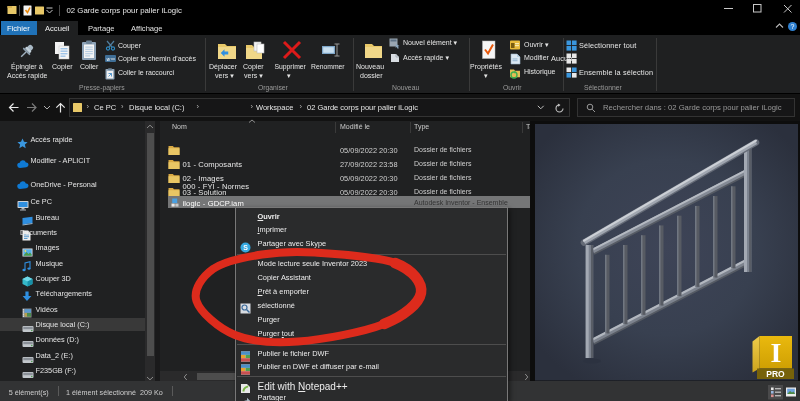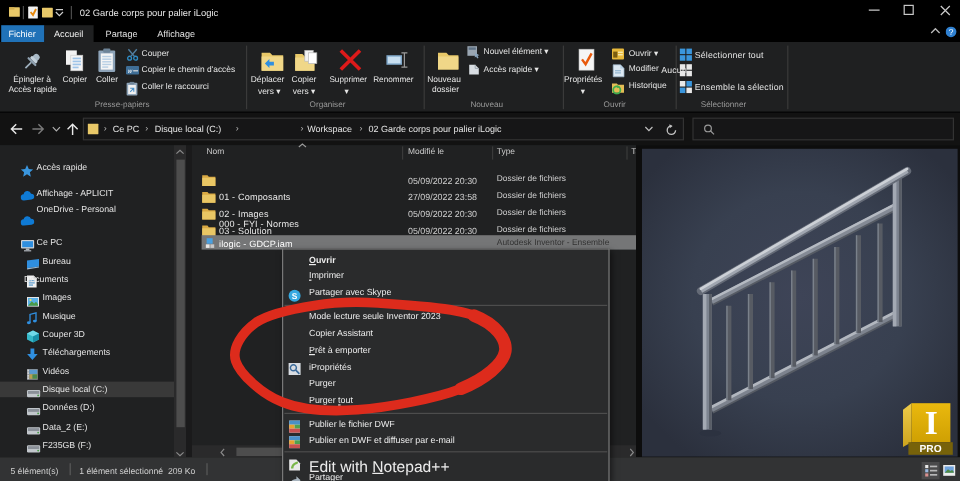--- a/index.html
+++ b/index.html
@@ -233,20 +233,21 @@
     </svg>
 <svg class="abs" style="left:553.5px;top:102.5px;" width="11" height="11" viewBox="0 0 11 11">
   <path d="M9 5.5 A 3.5 3.5 0 1 1 5.5 2" stroke="#c0c0c0" stroke-width="1.1" fill="none"></path>
   <path d="M3.8 0.5 L6.5 2 L4.2 3.8 Z" fill="#c0c0c0"></path>
 </svg>
 <div class="abs" style="left:577px;top:98px;width:218px;height:19px;background:#161617;border:1px solid #333;"></div>
 <svg class="abs" style="left:586px;top:102.5px;" width="10" height="10">
   <circle cx="4" cy="4" r="2.8" fill="none" stroke="#9a9a9a" stroke-width="1"></circle>
   <path d="M6.2 6.2 L9 9" stroke="#9a9a9a" stroke-width="1"></path>
 </svg>
+<div class="txt" style="left:603px;top:102.5px;font-size:7.7px;color:#9a9a9a;">Rechercher dans : 02 Garde corps pour palier iLogic</div>
 
 <div class="abs" style="left:0;top:121px;width:800px;height:260px;background:#202122;"></div>
 
 <div class="abs" style="left:0;top:121px;width:145px;height:260px;background:#202122;"></div>
 
 <div class="abs" style="left:145px;top:121px;width:10px;height:260px;background:#2a2a2b;"></div>
 <div class="abs" style="left:146.5px;top:133px;width:7px;height:223px;background:#4d4d4d;"></div>
 <svg class="abs" style="left:146px;top:124px;" width="8" height="5">
       <path d="M1 4 L4 1.2 L7 4" stroke="#8a8a8a" stroke-width="1" fill="none"></path>
     </svg>
@@ -256,25 +257,25 @@
 <div class="abs" style="left:155px;top:121px;width:5px;height:260px;background:#1a1a1b;"></div>
 
 <div id="nav">
       <div class="abs" style="left:17px;top:134.5px;"><svg width="11" height="11" viewBox="0 0 11 11">
           <path d="M5.5 0.5 L7 3.8 L10.6 4.2 L7.9 6.6 L8.7 10.2 L5.5 8.3 L2.3 10.2 L3.1 6.6 L0.4 4.2 L4 3.8 Z" fill="#3a96dd"></path>
         </svg></div>
       <div class="txt" style="left:30.5px;top:135.4px;font-size:7.3px;color:#e4e4e4;">Accès rapide</div>
       <div class="abs" style="left:17px;top:155px;"><svg width="12" height="9" viewBox="0 0 12 9">
           <path d="M3 8 a2.6 2.6 0 0 1 -0.3 -5.2 a3.2 3.2 0 0 1 6.2 -0.4 a2.4 2.4 0 0 1 0.4 4.8 z" fill="#0f7ad4"></path>
         </svg></div>
-      <div class="txt" style="left:30.5px;top:155.9px;font-size:7.3px;color:#e4e4e4;">Affichage - APLICIT</div>
+      <div class="txt" style="left:30.5px;top:155.9px;font-size:7.3px;color:#e4e4e4;">Modifier - APLICIT</div>
       <div class="abs" style="left:17px;top:175.5px;"><svg width="12" height="9" viewBox="0 0 12 9">
           <path d="M3 8 a2.6 2.6 0 0 1 -0.3 -5.2 a3.2 3.2 0 0 1 6.2 -0.4 a2.4 2.4 0 0 1 0.4 4.8 z" fill="#0f7ad4"></path>
         </svg></div>
-      <div class="txt" style="left:30.5px;top:170px;font-size:7.3px;color:#e4e4e4;">OneDrive - Personal</div>
+      <div class="txt" style="left:30.5px;top:180px;font-size:7.3px;color:#e4e4e4;">OneDrive - Personal</div>
       <div class="abs" style="left:17px;top:196.5px;"><svg width="12" height="11" viewBox="0 0 12 11">
           <rect x="0.5" y="1" width="11" height="7" rx="0.8" fill="#cdd2d8"></rect>
           <rect x="1.5" y="2" width="9" height="5" fill="#2f8fe0"></rect>
           <rect x="4.5" y="8" width="3" height="1.5" fill="#b0b5bb"></rect>
           <rect x="3" y="9.5" width="6" height="1" fill="#b0b5bb"></rect>
         </svg></div>
       <div class="txt" style="left:30.5px;top:197.4px;font-size:7.3px;color:#e4e4e4;">Ce PC</div>
       <div class="abs" style="left:22px;top:211.9px;"><svg width="11" height="10" viewBox="0 0 11 10">
           <path d="M0.5 2 L10.5 0.8 V7 L0.5 8.5 Z" fill="#2f8fe0"></path>
           <path d="M0.5 8.5 L10.5 7 L10.5 8 L0.5 9.5 Z" fill="#9ab8d0"></path>
@@ -512,21 +513,21 @@
         </svg></div>
       <div class="txt" style="left:257.5px;top:239.3px;font-size:7.4px;color:#ececec;">Partager avec Skype</div>
       <div class="txt" style="left:257.5px;top:259.3px;font-size:7.4px;color:#ececec;">Mode lecture seule Inventor 2023</div>
       <div class="txt" style="left:257.5px;top:272.8px;font-size:7.4px;color:#ececec;">Copier Assistant</div>
       <div class="txt" style="left:257.5px;top:286.8px;font-size:7.4px;color:#ececec;"><u>P</u>rêt à emporter</div>
       <div class="abs" style="left:240px;top:300px;"><svg width="11" height="11" viewBox="0 0 11 11">
           <rect x="0.5" y="0.5" width="10" height="10" fill="#d8dce2"></rect>
           <circle cx="4.5" cy="4.5" r="2.5" fill="none" stroke="#3a6a9a" stroke-width="1.2"></circle>
           <path d="M6.5 6.5 L9.5 9.5" stroke="#3a6a9a" stroke-width="1.4"></path>
         </svg></div>
-      <div class="txt" style="left:257.5px;top:300.8px;font-size:7.4px;color:#ececec;">iPropriétés</div>
+      <div class="txt" style="left:257.5px;top:300.8px;font-size:7.4px;color:#ececec;">sélectionné</div>
       <div class="txt" style="left:257.5px;top:314.8px;font-size:7.4px;color:#ececec;">Purger</div>
       <div class="txt" style="left:257.5px;top:328.8px;font-size:7.4px;color:#ececec;">Purger <u>t</u>out</div>
       <div class="abs" style="left:240px;top:347.7px;"><svg width="11" height="11" viewBox="0 0 11 11">
           <rect x="1" y="0.5" width="9" height="10" fill="#f0f0f0"></rect>
           <rect x="1" y="0.5" width="9" height="3.4" fill="#4a90c8"></rect>
           <rect x="1" y="3.9" width="4.5" height="3.3" fill="#e8a030"></rect>
           <rect x="5.5" y="3.9" width="4.5" height="3.3" fill="#50a050"></rect>
           <rect x="1" y="7.2" width="9" height="3.3" fill="#c85050"></rect>
         </svg></div>
       <div class="txt" style="left:257.5px;top:348.5px;font-size:7.4px;color:#ececec;">Publier le fichier DWF</div>
@@ -535,21 +536,21 @@
           <rect x="1" y="0.5" width="9" height="3.4" fill="#4a90c8"></rect>
           <rect x="1" y="3.9" width="4.5" height="3.3" fill="#e8a030"></rect>
           <rect x="5.5" y="3.9" width="4.5" height="3.3" fill="#50a050"></rect>
           <rect x="1" y="7.2" width="9" height="3.3" fill="#c85050"></rect>
         </svg></div>
       <div class="txt" style="left:257.5px;top:361.90000000000003px;font-size:7.4px;color:#ececec;">Publier en DWF et diffuser par e-mail</div>
       <div class="abs" style="left:240px;top:379.7px;"><svg width="11" height="11" viewBox="0 0 11 11">
           <path d="M1 1 h6 l3 3 v6 h-9 z" fill="#e8e8e8"></path>
           <path d="M2.5 8.5 C 2.5 5 5 3 8.5 2.5 L 8 4.5 C 5.5 5 4.5 6.5 4.5 8.5 z" fill="#7ab648"></path>
         </svg></div>
-      <div class="txt" style="left:257.5px;top:380.5px;font-size:13px;color:#ececec;">Edit with <u>N</u>otepad++</div>
+      <div class="txt" style="left:257.5px;top:380.5px;font-size:10px;color:#ececec;">Edit with <u>N</u>otepad++</div>
       <div class="abs" style="left:240px;top:392.5px;"><svg width="11" height="11" viewBox="0 0 11 11">
           <path d="M1.5 9.5 C2 5.5 4.5 4.2 7 4.2 V1.8 L10.5 5.2 L7 8.6 V6.2 C5 6.2 3 6.8 1.5 9.5 Z" fill="#a8b4be"></path>
         </svg></div>
       <div class="txt" style="left:257.5px;top:393.3px;font-size:7.4px;color:#ececec;">Partager</div>
       <div class="abs" style="left:237px;top:253.8px;width:269px;height:1px;background:#4d4d4d;"></div>
       <div class="abs" style="left:237px;top:343.5px;width:269px;height:1px;background:#4d4d4d;"></div>
       <div class="abs" style="left:237px;top:376px;width:269px;height:1px;background:#4d4d4d;"></div>
     </div>
 
 <svg class="abs" style="left:150px;top:220px;pointer-events:none;" width="340" height="160" viewBox="0 0 340 160">

